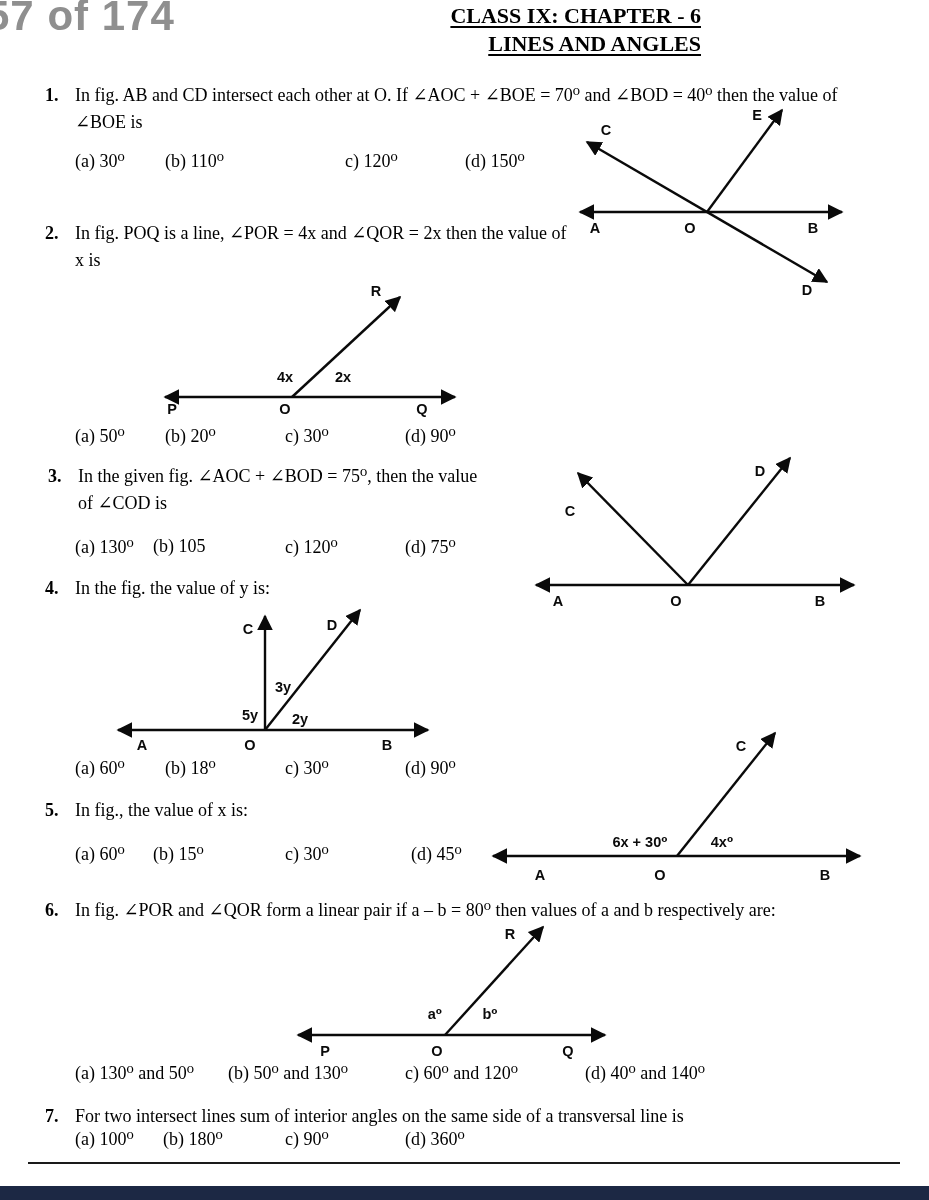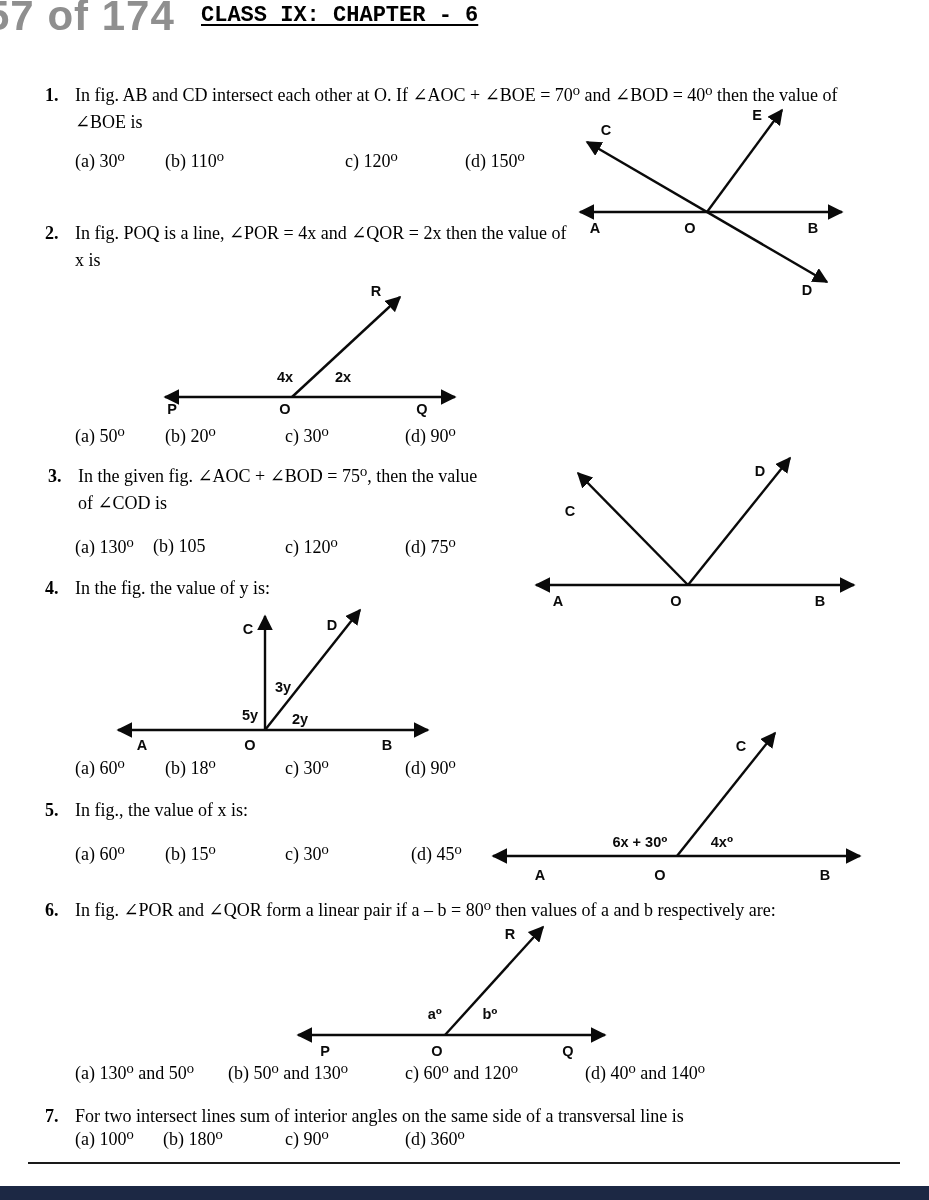--- a/index.html
+++ b/index.html
@@ -6,21 +6,21 @@
   html,body { background:#ffffff; }
   .page {
     position:relative; width:929px; height:1200px; background:#ffffff; overflow:hidden;
     font-family:"Liberation Serif","DejaVu Serif","DejaVu Sans",serif; color:#000;
   }
   .page-indicator {
     position:absolute; left:-14px; top:-8px;
     font-family:"Liberation Sans","DejaVu Sans",sans-serif;
     font-weight:bold; font-size:42px; color:#8f8f8f; letter-spacing:1px;
   }
-  .title-block { position:absolute; left:201px; top:2px; width:500px; text-align:left;font-family:Liberation Mono, monospace; }
+  .title-block { position:absolute; left:201px; top:2px; width:500px; text-align:right; }
   .title-line {
     font-size:22px; font-weight:bold; line-height:28px;
     text-decoration:underline; text-decoration-thickness:2px; text-underline-offset:3px;
   }
   .q { position:absolute; display:flex; font-size:18px; line-height:27px; }
   .qnum { font-weight:bold; flex:0 0 30px; width:30px; }
   .qtext { flex:1; }
   .opts { position:absolute; height:24px; font-size:18px; }
   .opt { position:absolute; top:0; white-space:nowrap; }
   .diagram { position:absolute; overflow:visible; }
@@ -42,20 +42,21 @@
       <marker id="arr" viewBox="0 0 10 10" refX="9" refY="5" markerWidth="6.5" markerHeight="6.5" orient="auto-start-reverse">
         <path d="M0,0 L10,5 L0,10 z" fill="#0a0a0a"></path>
       </marker>
     </defs>
   </svg>
 
   <div class="page-indicator">57 of 174</div>
 
   <div class="title-block">
     <div class="title-line">CLASS IX: CHAPTER - 6</div>
+    <div class="title-line">LINES AND ANGLES</div>
   </div>
 
   <div class="q" style="left:45px; top:82px; width:835px;">
     <span class="qnum">1.</span>
     <span class="qtext">In fig. AB and CD intersect each other at O. If ∠AOC + ∠BOE = 70⁰ and ∠BOD = 40⁰ then the value of ∠BOE is</span>
   </div>
   <div class="opts" style="left:75px; top:150px;">
     <span class="opt" style="left:0">(a) 30⁰</span>
     <span class="opt" style="left:90px">(b) 110⁰</span>
     <span class="opt" style="left:270px">c) 120⁰</span>
@@ -144,21 +145,21 @@
     <span class="opt" style="left:210px">c) 30⁰</span>
     <span class="opt" style="left:330px">(d) 90⁰</span>
   </div>
 
   <div class="q" style="left:45px; top:797px; width:520px;">
     <span class="qnum">5.</span>
     <span class="qtext">In fig., the value of x is:</span>
   </div>
   <div class="opts" style="left:75px; top:843px;">
     <span class="opt" style="left:0">(a) 60⁰</span>
-    <span class="opt" style="left:90px">(b) 15⁰</span>
+    <span class="opt" style="left:78px">(b) 15⁰</span>
     <span class="opt" style="left:210px">c) 30⁰</span>
     <span class="opt" style="left:336px">(d) 45⁰</span>
   </div>
 
   <svg class="diagram" style="left:485px; top:723px;" width="385" height="162" viewBox="0 0 385 162">
     <line x1="8" y1="133" x2="375" y2="133" marker-start="url(#arr)" marker-end="url(#arr)"></line>
     <line x1="192" y1="133" x2="290" y2="10" marker-end="url(#arr)"></line>
     <text class="dlabel" x="256" y="28" text-anchor="middle">C</text>
     <text class="dlabel" x="155" y="124" text-anchor="middle">6x + 30⁰</text>
     <text class="dlabel" x="237" y="124" text-anchor="middle">4x⁰</text>

